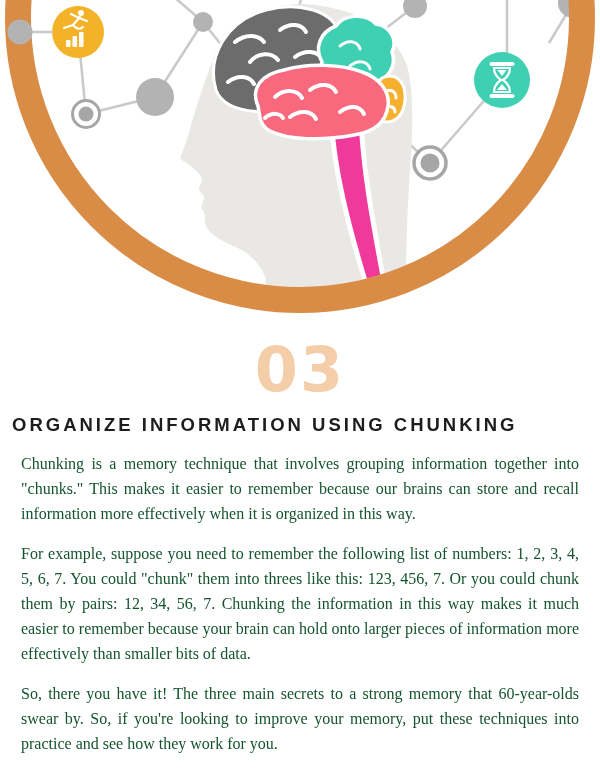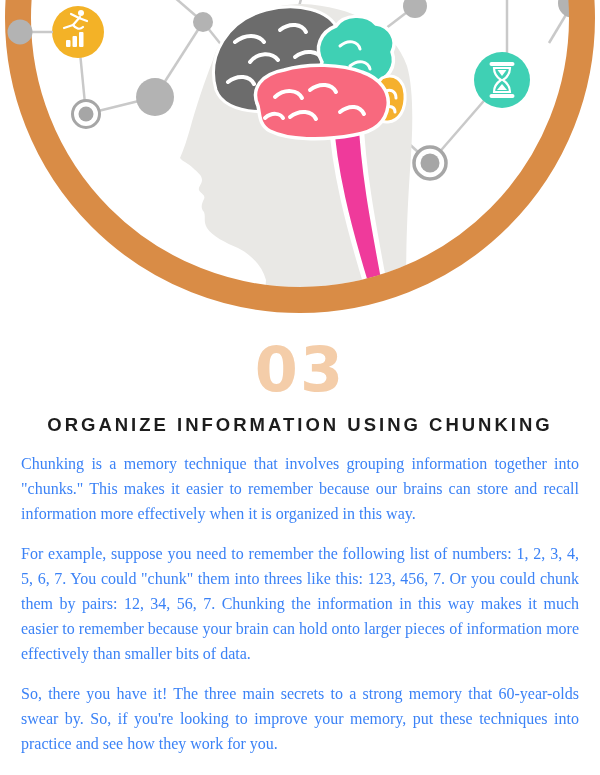--- a/index.html
+++ b/index.html
@@ -8,24 +8,24 @@
   .page{width:600px;height:734px;position:relative;background:#fff;}
   .hero{width:600px;height:330px;position:relative;overflow:hidden;}
   .hero svg{display:block;}
   .net-lines{stroke:#c9c9c9;stroke-width:2.5;fill:none;}
   .gyri{stroke:#ffffff;stroke-width:4;stroke-linecap:round;fill:none;}
   .gyri-s{stroke:#ffffff;stroke-width:3;stroke-linecap:round;fill:none;}
   .icon-stroke{stroke:#ffffff;stroke-width:2.2;stroke-linecap:round;fill:none;}
   .step-number{text-align:center;margin:12px 0 0 0;
        font-family:"DejaVu Sans", sans-serif;font-weight:bold;
        font-size:62px;line-height:56px;letter-spacing:2px;}
-  .title{text-align:center;margin:16px 12px 0 12px;
+  .title{text-align:left;margin:16px 12px 0 12px;
        font-family:"Liberation Sans", sans-serif;font-weight:700;
        font-size:18.5px;letter-spacing:3px;color:#1d1d1d;white-space:nowrap;}
-  .body-text{padding:0 21px;margin-top:15px;color:#3b82f6;}
+  .body-text{padding:0 21px;margin-top:15px;color:#14532d;}
   .body-text p{margin:0 0 15px 0;font-size:16px;line-height:25px;
        text-align:justify;}
 </style>
 </head>
 <body>
 
 <div class="page">
 
   <div class="hero">
     <svg width="600" height="330" viewBox="0 0 600 330">

